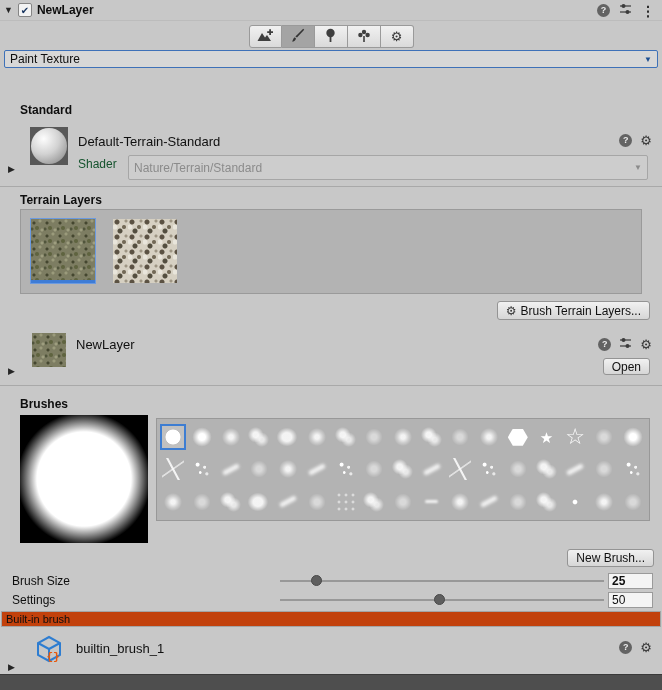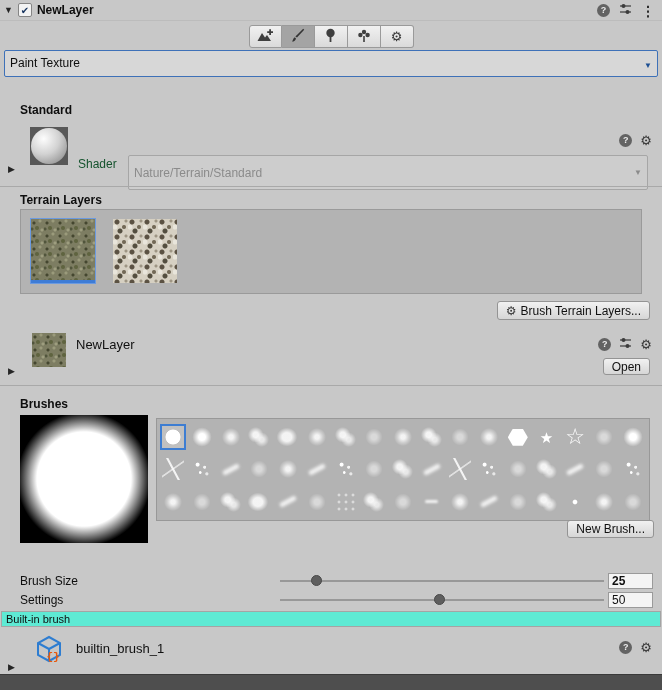--- a/index.html
+++ b/index.html
@@ -16,31 +16,31 @@
 .cmp-title{font-weight:bold}
 .hdr-icons{position:absolute;right:7px;top:3px;display:flex;align-items:center;gap:9px;height:15px}
 
 .toolbar{position:absolute;top:25px;left:0;width:100%;display:flex;justify-content:center}
 .toolgroup{display:flex}
 .toolbtn{width:33px;height:23px;background:linear-gradient(#f1f1f1,#dadada);border:1px solid #9a9a9a;border-left:none;display:flex;align-items:center;justify-content:center;cursor:default}
 .toolbtn:first-child{border-left:1px solid #9a9a9a;border-radius:3px 0 0 3px}
 .toolbtn:last-child{border-radius:0 3px 3px 0}
 .toolbtn.selected{background:#a4a4a4}
 
-.popup{position:absolute;top:50px;left:4px;right:4px;height:27px;background:#d7d7d7;border:1px solid #3e71b8;display:flex;align-items:flex-end;padding:6px 5px;border-radius:2px}
+.popup{position:absolute;top:50px;left:4px;right:4px;height:18px;background:#d7d7d7;border:1px solid #3e71b8;display:flex;align-items:center;padding:6px 5px;border-radius:2px}
 .popup .arrow{margin-left:auto;font-size:8px;color:#1d4f93}
 .helpbox{position:absolute;top:71px;left:4px;right:4px;height:17px;background:#bfbfbf;border:1px solid #999;display:flex;align-items:center;padding:0 5px;font-size:11px;border-radius:2px}
 .seclabel{position:absolute;left:20px;font-weight:bold}
 
 .sphere{position:absolute;top:127px;left:30px;width:38px;height:38px;background:#585858;display:flex;align-items:center;justify-content:center}
 .sphere::before{content:"";width:36px;height:36px;border-radius:50%;background:radial-gradient(circle at 35% 30%,#fdfdfd,#d2d2d2 45%,#9c9c9c 80%,#838383 100%)}
 .obj-title{position:absolute;font-size:13px;color:#101010}
 .subhdr-icons{position:absolute;display:flex;align-items:center;gap:8px}
 .shader-label{position:absolute;top:157px;left:78px;color:#14532d}
-.popup-disabled{position:absolute;top:155px;left:128px;right:14px;height:35px;background:#cdcdcd;border:1px solid #a6a6a6;color:#8b8b8b;display:flex;align-items:center;padding:0 5px;border-radius:2px}
+.popup-disabled{position:absolute;top:155px;left:128px;right:14px;height:25px;background:#cdcdcd;border:1px solid #a6a6a6;color:#8b8b8b;display:flex;align-items:center;padding:0 5px;border-radius:2px}
 .popup-disabled .arrow{margin-left:auto;font-size:8px;color:#8b8b8b}
 .sep{position:absolute;left:0;width:100%;height:1px;background:#a9a9a9}
 
 .layerbox{position:absolute;top:209px;left:20px;width:622px;height:85px;background:#b3b3b3;border:1px solid #9a9a9a;display:flex;align-items:flex-start;gap:18px;padding:9px 0 0 10px}
 .layer-thumb{width:64px;height:64px;position:relative;flex:none}
 .layer-thumb.selected{outline:1px solid #6b9ae0}
 .layer-thumb.selected::after{content:"";position:absolute;left:0;right:0;bottom:0;height:3px;background:#3e7cd6}
 .tex-grass{background-color:#7d7d62;background-image:
  radial-gradient(circle at 3px 4px,rgba(58,60,38,.85) 1px,transparent 2px),
  radial-gradient(circle at 9px 2px,rgba(158,158,126,.9) 1px,transparent 2px),
@@ -77,27 +77,27 @@
 .bi-star::before{content:"★";color:#fff;font-size:15px;line-height:1}
 .bi-staro{display:flex;align-items:center;justify-content:center}
 .bi-staro::before{content:"☆";color:#fff;font-size:22px;line-height:1}
 .bi-scatter{background:radial-gradient(circle at 30% 30%,#fff 0 7%,transparent 11%),radial-gradient(circle at 62% 42%,rgba(255,255,255,.85) 0 6%,transparent 10%),radial-gradient(circle at 42% 66%,#fff 0 5%,transparent 9%),radial-gradient(circle at 72% 72%,rgba(255,255,255,.7) 0 5%,transparent 9%)}
 .bi-streak{width:18px;height:5px;background:rgba(255,255,255,.8);filter:blur(1.5px);transform:rotate(-28deg);border-radius:3px}
 .bi-twig{background:linear-gradient(62deg,transparent 45%,rgba(255,255,255,.85) 48% 52%,transparent 55%),linear-gradient(-35deg,transparent 46%,rgba(255,255,255,.6) 48.5% 51.5%,transparent 54%)}
 .bi-dots{background:radial-gradient(circle,rgba(255,255,255,.85) 0 18%,transparent 26%);background-size:7px 7px;background-position:center}
 .bi-dash{width:13px;height:3px;background:rgba(255,255,255,.85);filter:blur(1px);border-radius:2px}
 .bi-dotsm{background:radial-gradient(circle,#fff 0 12%,transparent 18%)}
 
-.slider-label{position:absolute;left:20px}
+.slider-label{position:absolute;left:12px}
 .slider{position:absolute;left:280px;width:324px;height:14px}
 .slider::before{content:"";position:absolute;left:0;right:0;top:6px;height:2px;background:#989898}
 .knob{position:absolute;top:1px;width:11px;height:11px;border-radius:50%;background:#5e5e5e;border:1px solid #494949}
 .numfield{position:absolute;left:608px;width:45px;height:16px;background:#f4f4f4;border:1px solid #9a9a9a;font-family:"Liberation Sans",sans-serif;font-size:12px;padding:0 3px;color:#101010}
 
-.builtin-bar{position:absolute;top:611px;left:1px;right:1px;height:16px;background:#5eead4;border:1px solid #a4a4a4;font-size:11px;display:flex;align-items:center;padding:0 4px}
+.builtin-bar{position:absolute;top:611px;left:1px;right:1px;height:16px;background:#c2410c;border:1px solid #a4a4a4;font-size:11px;display:flex;align-items:center;padding:0 4px}
 .cube-icon{position:absolute;top:634px;left:34px;width:30px;height:30px}
 .bottom-strip{position:absolute;top:674px;left:0;width:100%;height:16px;background:#4e4e4e;border-top:1px solid #3a3a3a}
 </style>
 </head>
 <body>
 
 <div id="root">
 
   <div class="cmp-header">
     <span class="fold">▼</span>
@@ -155,20 +155,21 @@
 
   <div class="popup">
     <span>Paint Texture</span>
     <span class="arrow">▼</span>
   </div>
 
 
   <div class="seclabel" style="top:103px">Standard</div>
 
   <div class="sphere"></div>
+  <div class="obj-title" style="top:134px;left:78px">Default-Terrain-Standard</div>
   <div class="subhdr-icons" style="top:134px;right:10px">
     <span class="qicon">?</span>
     <span class="gearicon">⚙</span>
   </div>
   <div class="shader-label">Shader</div>
   <div class="popup-disabled">
     <span>Nature/Terrain/Standard</span>
     <span class="arrow">▼</span>
   </div>
   <span class="fold" style="position:absolute;top:165px;left:8px">▶</span>
@@ -354,21 +355,21 @@
       <div class="brush">
         <div class="bi bi-dotsm"></div>
       </div>
       <div class="brush">
         <div class="bi bi-fuzz"></div>
       </div>
       <div class="brush">
         <div class="bi bi-dim"></div>
       </div>
     </div>
-  <div class="btn" style="position:absolute;top:520px;right:8px;height:18px">
+  <div class="btn" style="position:absolute;top:549px;right:8px;height:18px">
     <span>New Brush...</span>
   </div>
 
   <div class="slider-label" style="top:574px">Brush Size</div>
   <div class="slider" style="top:574px">
     <div class="knob" style="left: calc(11% - 5px);"></div>
   </div>
   <input class="numfield" style="top: 573px; font-weight: bold;" value="25">
 
   <div class="slider-label" style="top:593px">Settings</div>

